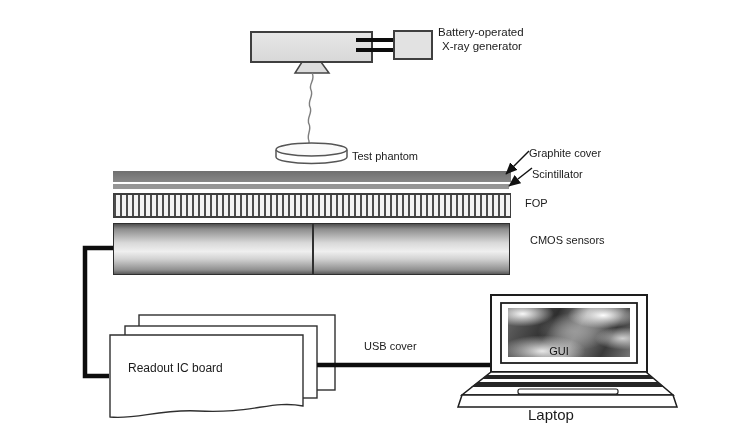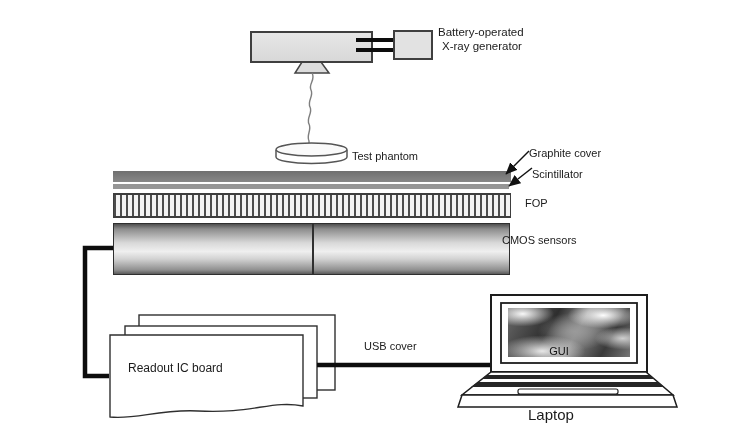--- a/index.html
+++ b/index.html
@@ -29,21 +29,21 @@
      border-left:1px solid #3d3d3d;border-right:1px solid #3d3d3d;
      background:repeating-linear-gradient(90deg,#4d4d4d 0px,#4d4d4d 2px,#f3f3f3 2px,#f3f3f3 6px);}
   .cmos{top:223px;height:52px;width:397px;border:1.5px solid #2f2f2f;
      background:linear-gradient(180deg,#4f4f4f 0%,#8c8c8c 10%,#d9d9d9 38%,#efefef 55%,#d2d2d2 70%,#8f8f8f 92%,#5a5a5a 100%);}
   .cmos-div{position:absolute;left:198px;top:0;bottom:0;width:2px;background:#2f2f2f;}
 
   
   .lb-graphite{left:529px;top:147px;}
   .lb-scint{left:532px;top:168px;}
   .lb-fop{left:525px;top:197px;}
-  .lb-cmos{left:502px;top:234px;text-align:right;}
+  .lb-cmos{left:530px;top:234px;text-align:right;}
   .lb-phantom{left:352px;top:150px;}
   .lb-readout{left:128px;top:362px;font-size:12px;text-align:right;}
   .lb-usb{left:364px;top:340px;}
   .lb-laptop{left:528px;top:408px;font-size:15px;}
 
   
   .gui-img{left:508px;top:308px;width:122px;height:49px;
     display:flex;align-items:flex-end;justify-content:center;
     background-color:#555;
     background-image:

